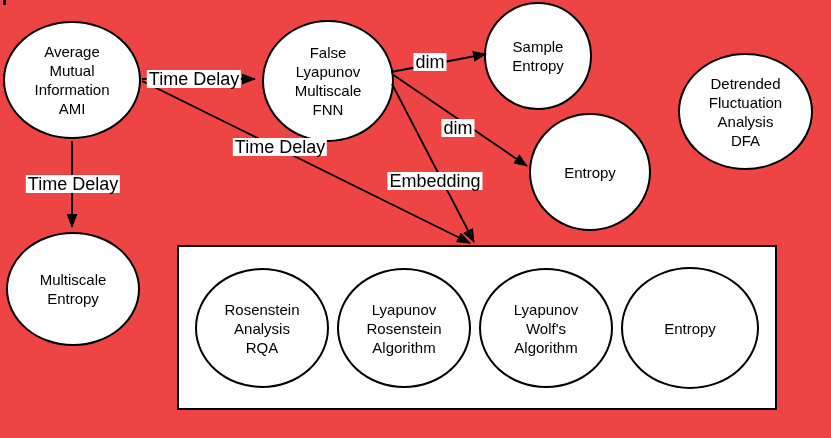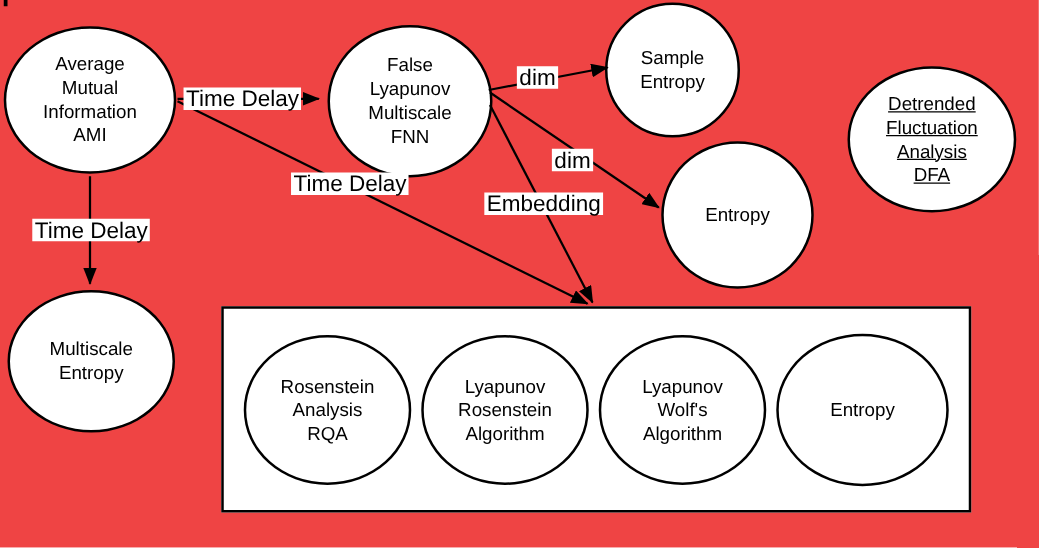--- a/index.html
+++ b/index.html
@@ -67,21 +67,21 @@
 
   <div class="node" style="left:484px; top:2px; width:108px; height:108px;">
     <div class="nl">Sample</div>
     <div class="nl">Entropy</div>
   </div>
 
   <div class="node" style="left:529px; top:113px; width:122px; height:118px;">
     <div class="nl">Entropy</div>
   </div>
 
-  <div class="node" style="left:678px; top:53px; width:135px; height:117px;text-decoration:underline;">
+  <div class="node" style="left:678px; top:53px; width:135px; height:117px;">
     <div class="nl">Detrended</div>
     <div class="nl">Fluctuation</div>
     <div class="nl">Analysis</div>
     <div class="nl">DFA</div>
   </div>
 
   <div class="node" style="left:6px; top:232px; width:134px; height:114px;">
     <div class="nl">Multiscale</div>
     <div class="nl">Entropy</div>
   </div>
@@ -111,17 +111,17 @@
   <div class="elabel" style="left:194px; top:79px;">Time Delay</div>
 
   <div class="elabel" style="left:73px; top:184px;">Time Delay</div>
 
   <div class="elabel" style="left:280px; top:147px;">Time Delay</div>
 
   <div class="elabel" style="left:430px; top:62px;">dim</div>
 
   <div class="elabel" style="left:458px; top:128px;">dim</div>
 
-  <div class="elabel" style="left:435px; top:163px;">
+  <div class="elabel" style="left:435px; top:181px;">
     <div>Embedding</div>
   </div>
 
 </div>
 
 </body></html>

